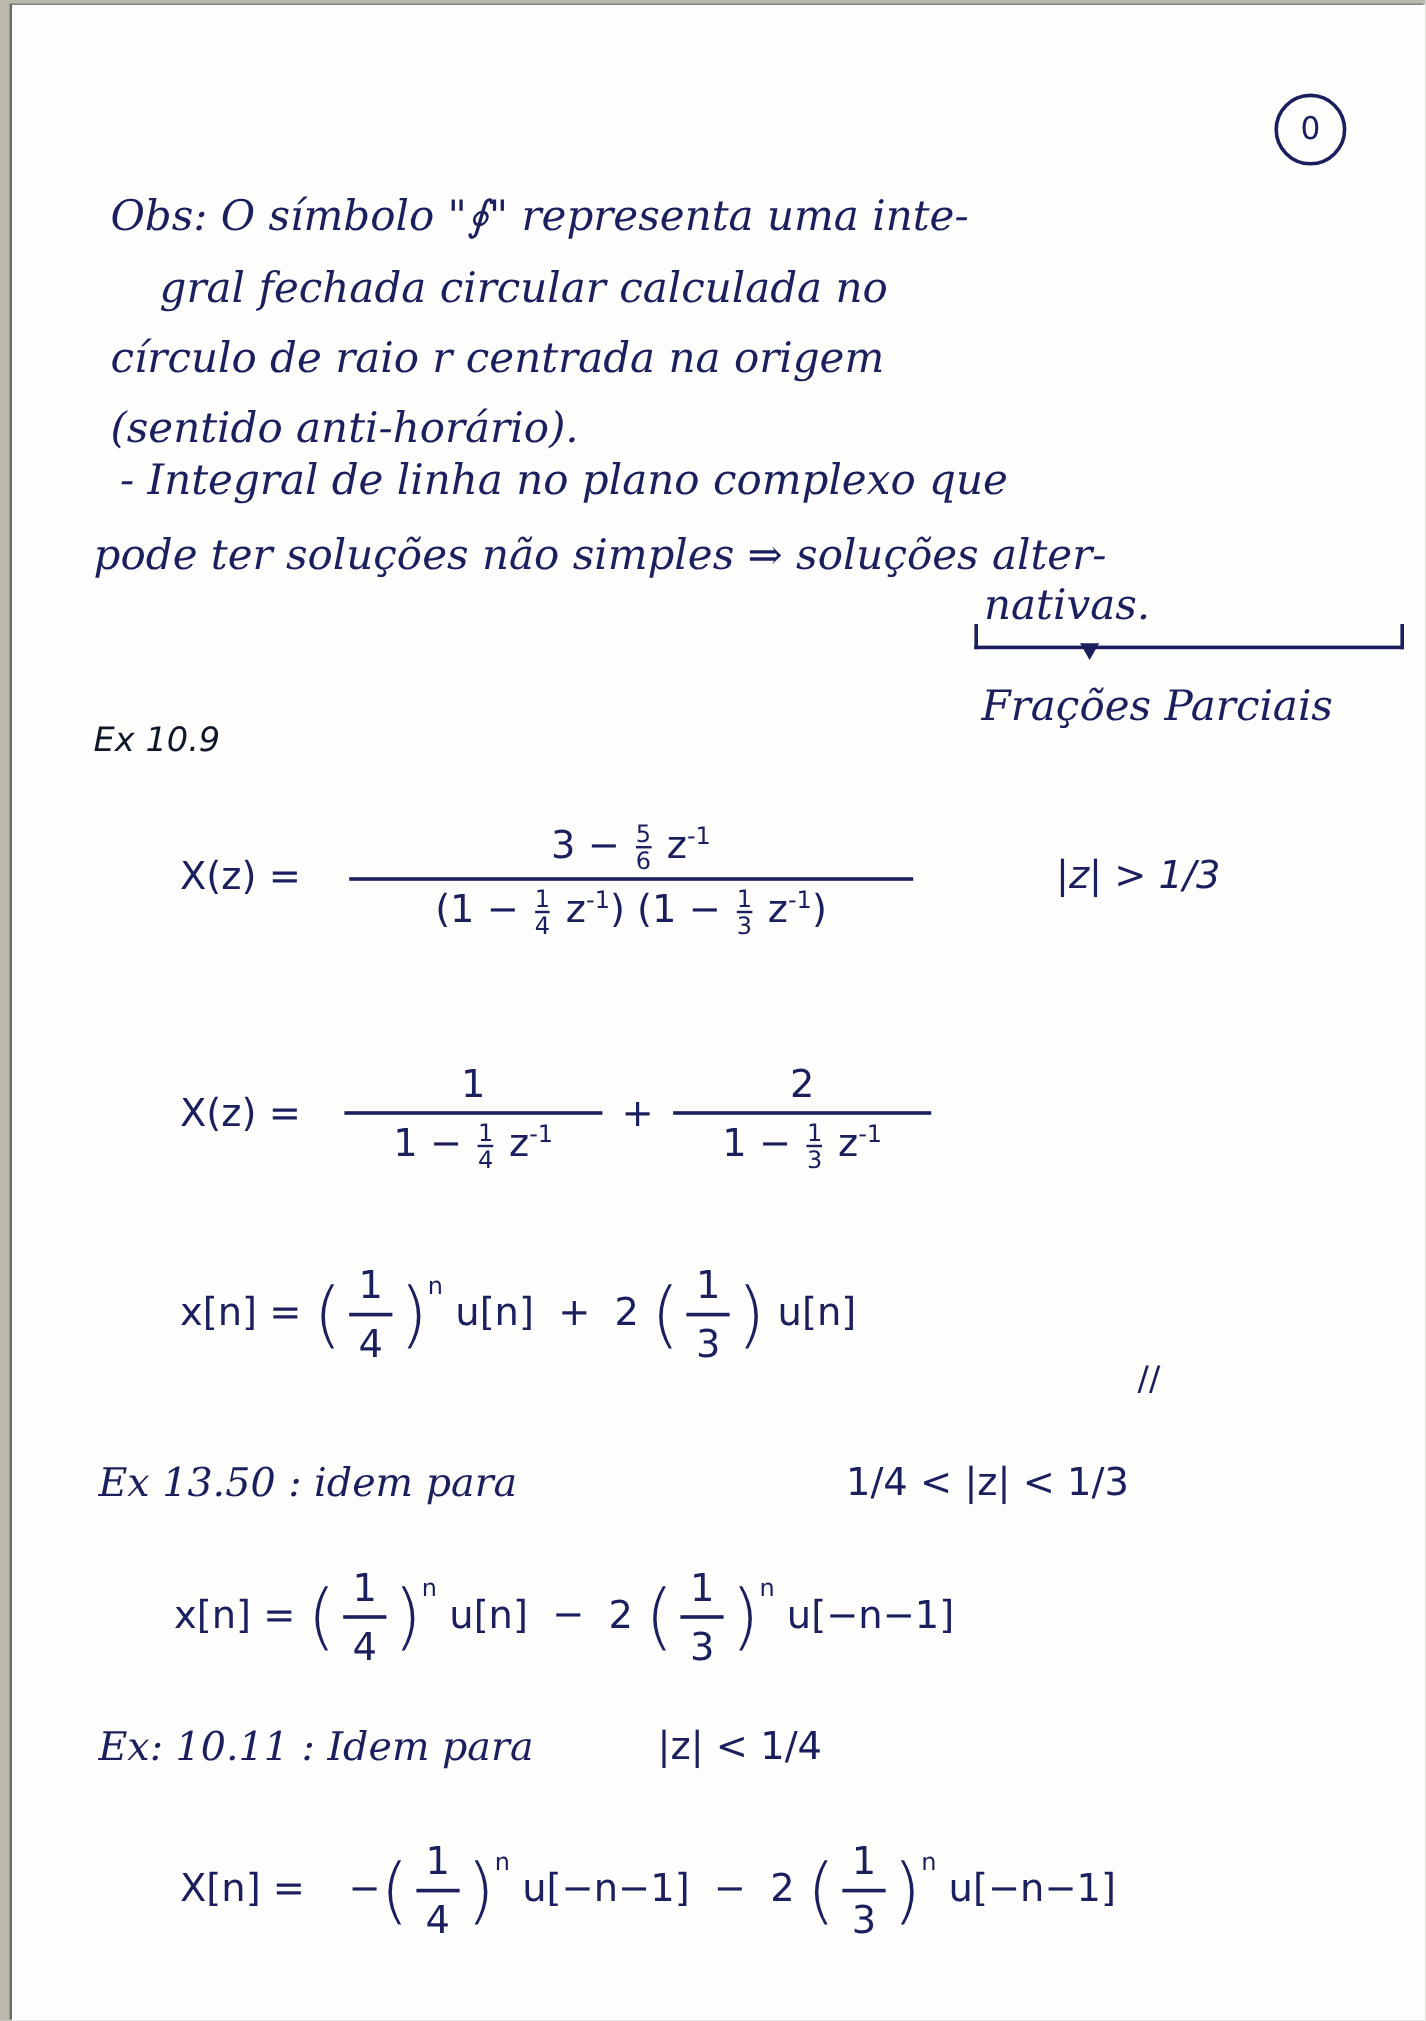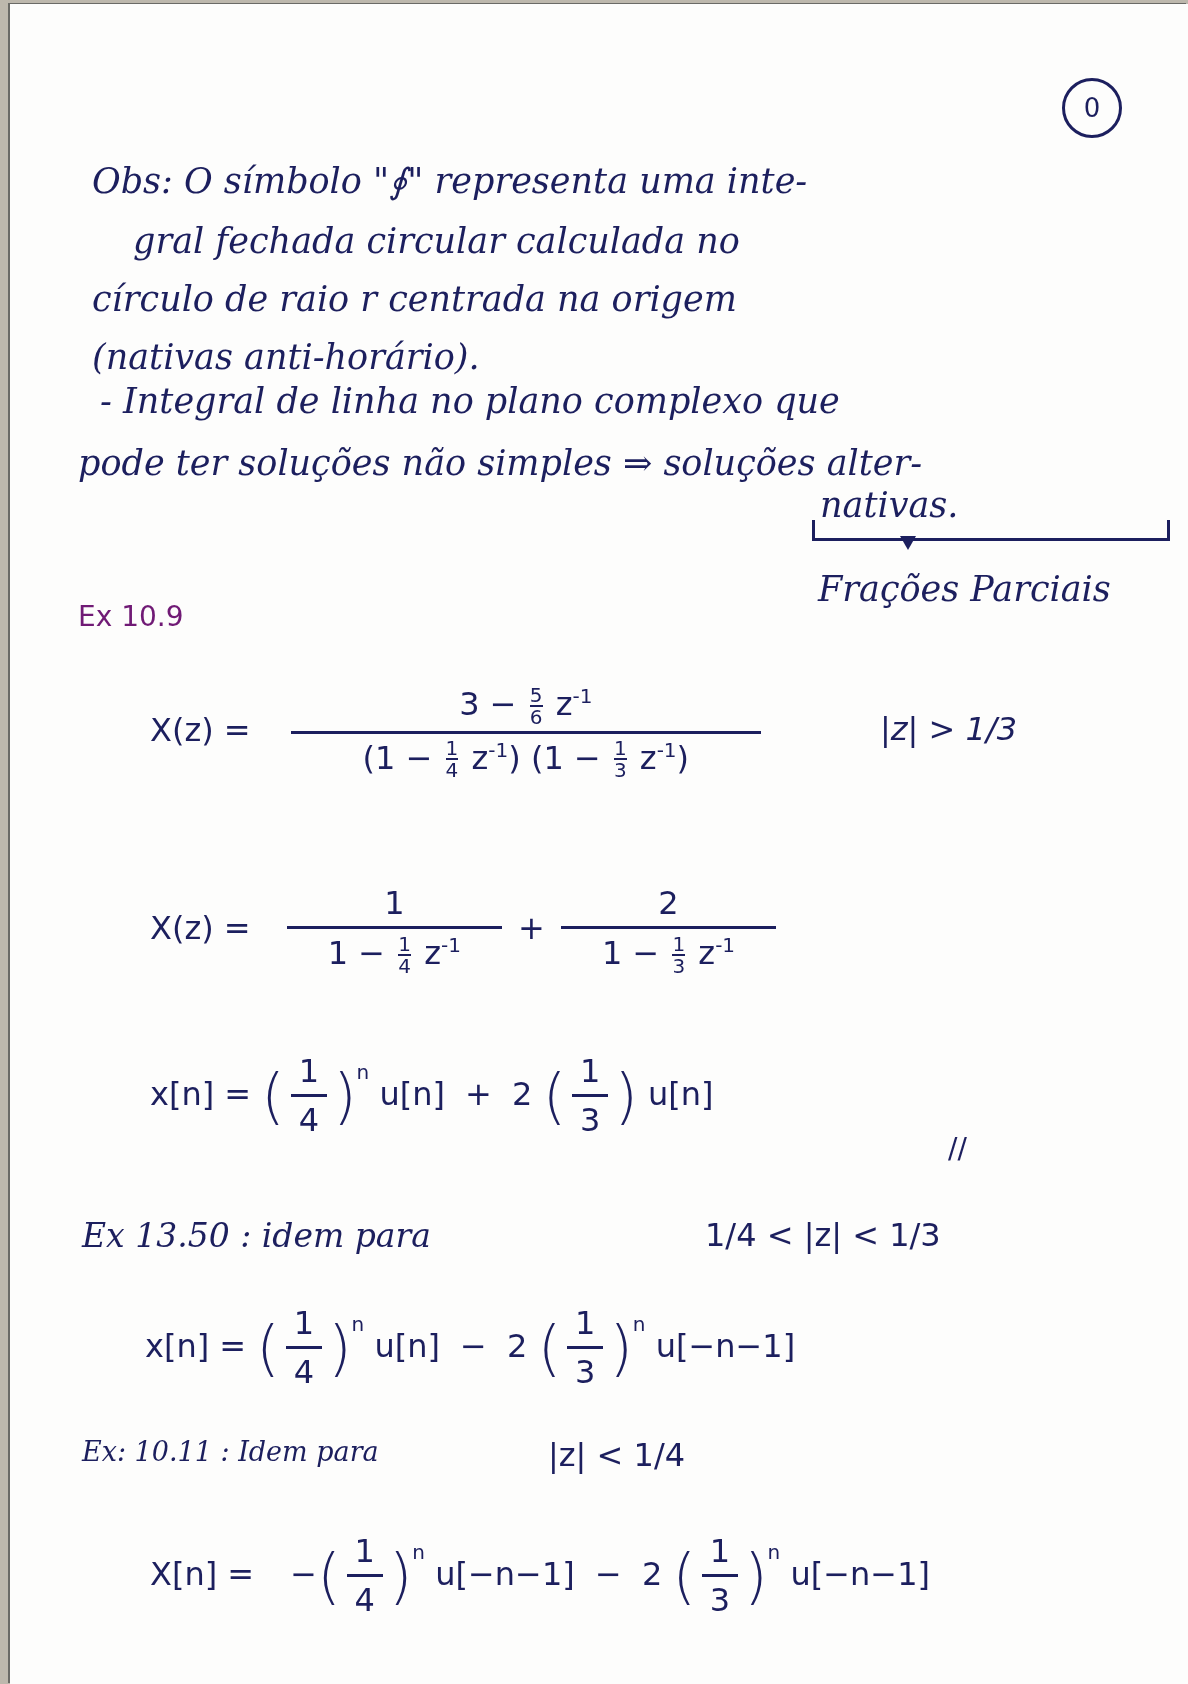--- a/index.html
+++ b/index.html
@@ -39,35 +39,35 @@
     border-top: 14px solid #1c1f5e;
   }
   .math { position: absolute; font-family: "DejaVu Sans", sans-serif; color: #1c1f5e; font-size: 32px; white-space: nowrap; }
   .frac { display: inline-flex; flex-direction: column; align-items: center; vertical-align: middle; margin: 0 6px; }
   .frac .num, .frac .den { padding: 4px 8px; }
   .frac .bar { height: 3px; background: #1c1f5e; align-self: stretch; }
   .sfrac { display: inline-flex; flex-direction: column; align-items: center; vertical-align: middle; font-size: 20px; line-height: 20px; margin: 0 3px; }
   .sfrac .bar { height: 2px; background: #1c1f5e; align-self: stretch; }
   .paren { font-size: 60px; font-weight: 200; vertical-align: middle; }
   sup { font-size: 20px; }
-  .label { font-family: "DejaVu Sans", sans-serif; color: #701a75; font-size: 28px; position: absolute; white-space: nowrap; }
+  .label { font-family: "DejaVu Sans", sans-serif; color: #0f172a; font-size: 28px; position: absolute; white-space: nowrap; font-style: italic; }
 </style>
 </head>
 <body>
 
 <div class="paper"></div>
 
 <div class="page-num">
   <span>0</span>
 </div>
 
 <div class="hand para" style="left:92px; top:152px;">Obs: O símbolo "∮" representa uma inte-</div>
 <div class="hand para" style="left:92px; top:212px;margin-left:41px;">gral fechada circular calculada no</div>
 <div class="hand para" style="left:92px; top:270px;">círculo de raio r centrada na origem</div>
-<div class="hand para" style="left:92px; top:328px;">(nativas anti-horário).</div>
+<div class="hand para" style="left:92px; top:328px;">(sentido anti-horário).</div>
 <div class="hand para" style="left:100px; top:372px;">- Integral de linha no plano complexo que</div>
 <div class="hand para" style="left:78px; top:434px;">pode ter soluções não simples ⇒ soluções alter-</div>
 <div class="hand para" style="left:820px; top:476px;">nativas.</div>
 
 <div class="brace"></div>
 <div class="brace-tip"></div>
 <div class="hand para" style="left:818px; top:560px;">Frações Parciais</div>
 
 <div class="label" style="left:78px; top:600px;">Ex 10.9</div>
 
@@ -168,21 +168,21 @@
   <span style="margin:0 10px;">−</span>
   <span>2</span>
   <span class="paren">(</span><span class="frac">
       <span class="num">1</span>
       <span class="bar"></span>
       <span class="den">3</span>
     </span><span class="paren">)</span><sup style="vertical-align:26px;">n</sup>
   <span>u[−n−1]</span>
 </div>
 
-<div class="hand" style="left:82px; top:1436px; font-size:27px;">Ex: 10.11 : Idem para</div>
+<div class="hand" style="left:82px; top:1436px; font-size:33px;">Ex: 10.11 : Idem para</div>
 <div class="math" style="left:548px; top:1436px;">|z| &lt; 1/4</div>
 
 <div class="math" style="left:150px; top:1528px;">
   <span>X[n] =</span>
   <span style="margin-left:26px;">−</span><span class="paren">(</span><span class="frac">
       <span class="num">1</span>
       <span class="bar"></span>
       <span class="den">4</span>
     </span><span class="paren">)</span><sup style="vertical-align:26px;">n</sup>
   <span>u[−n−1]</span>

